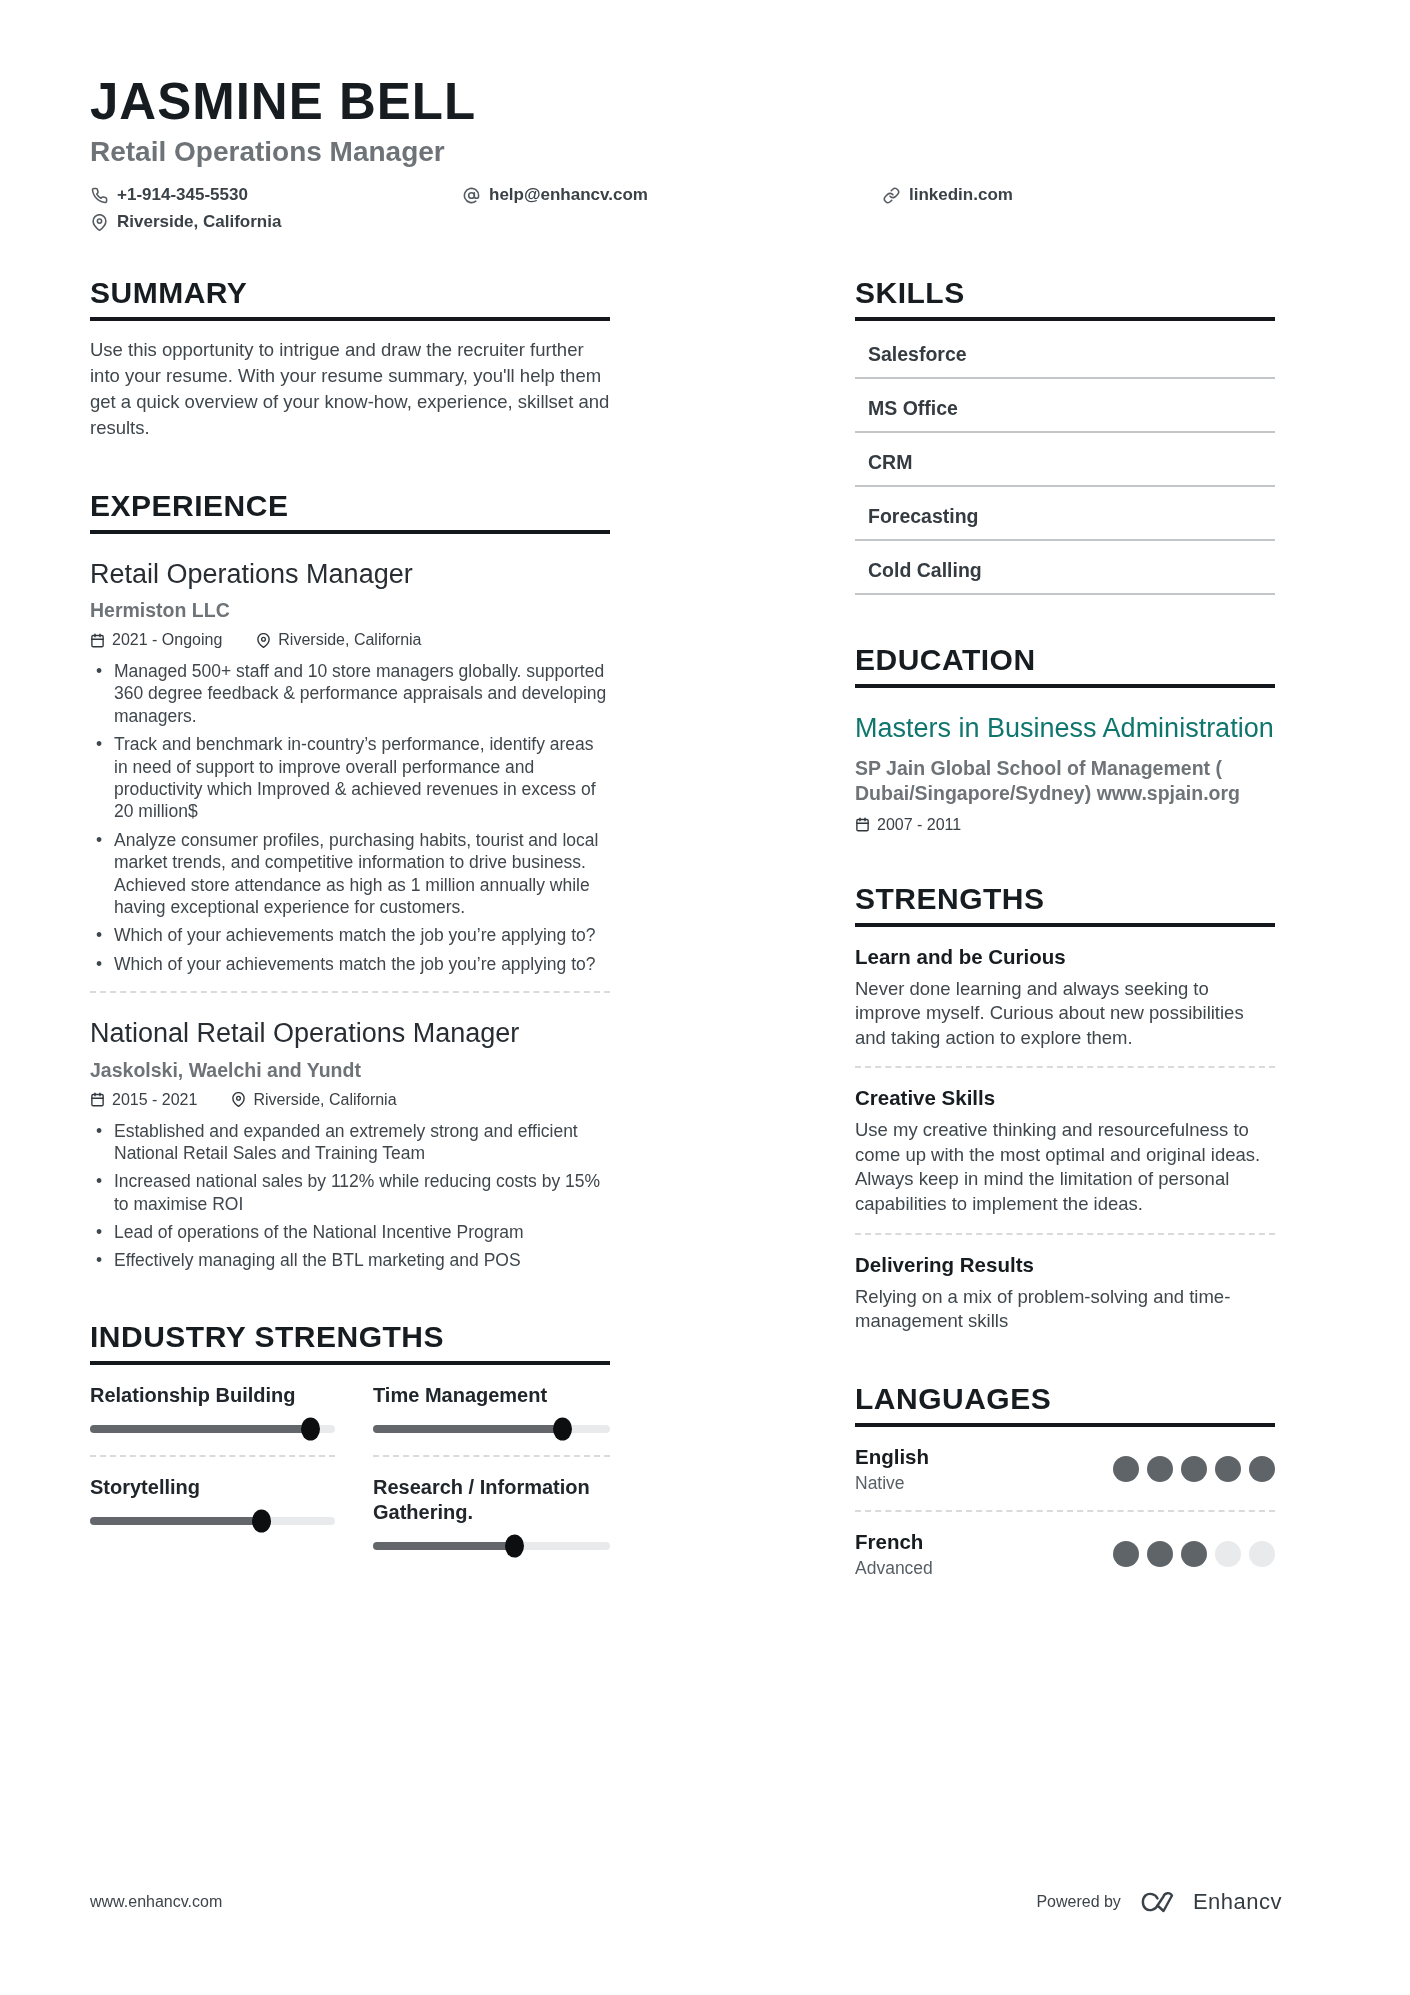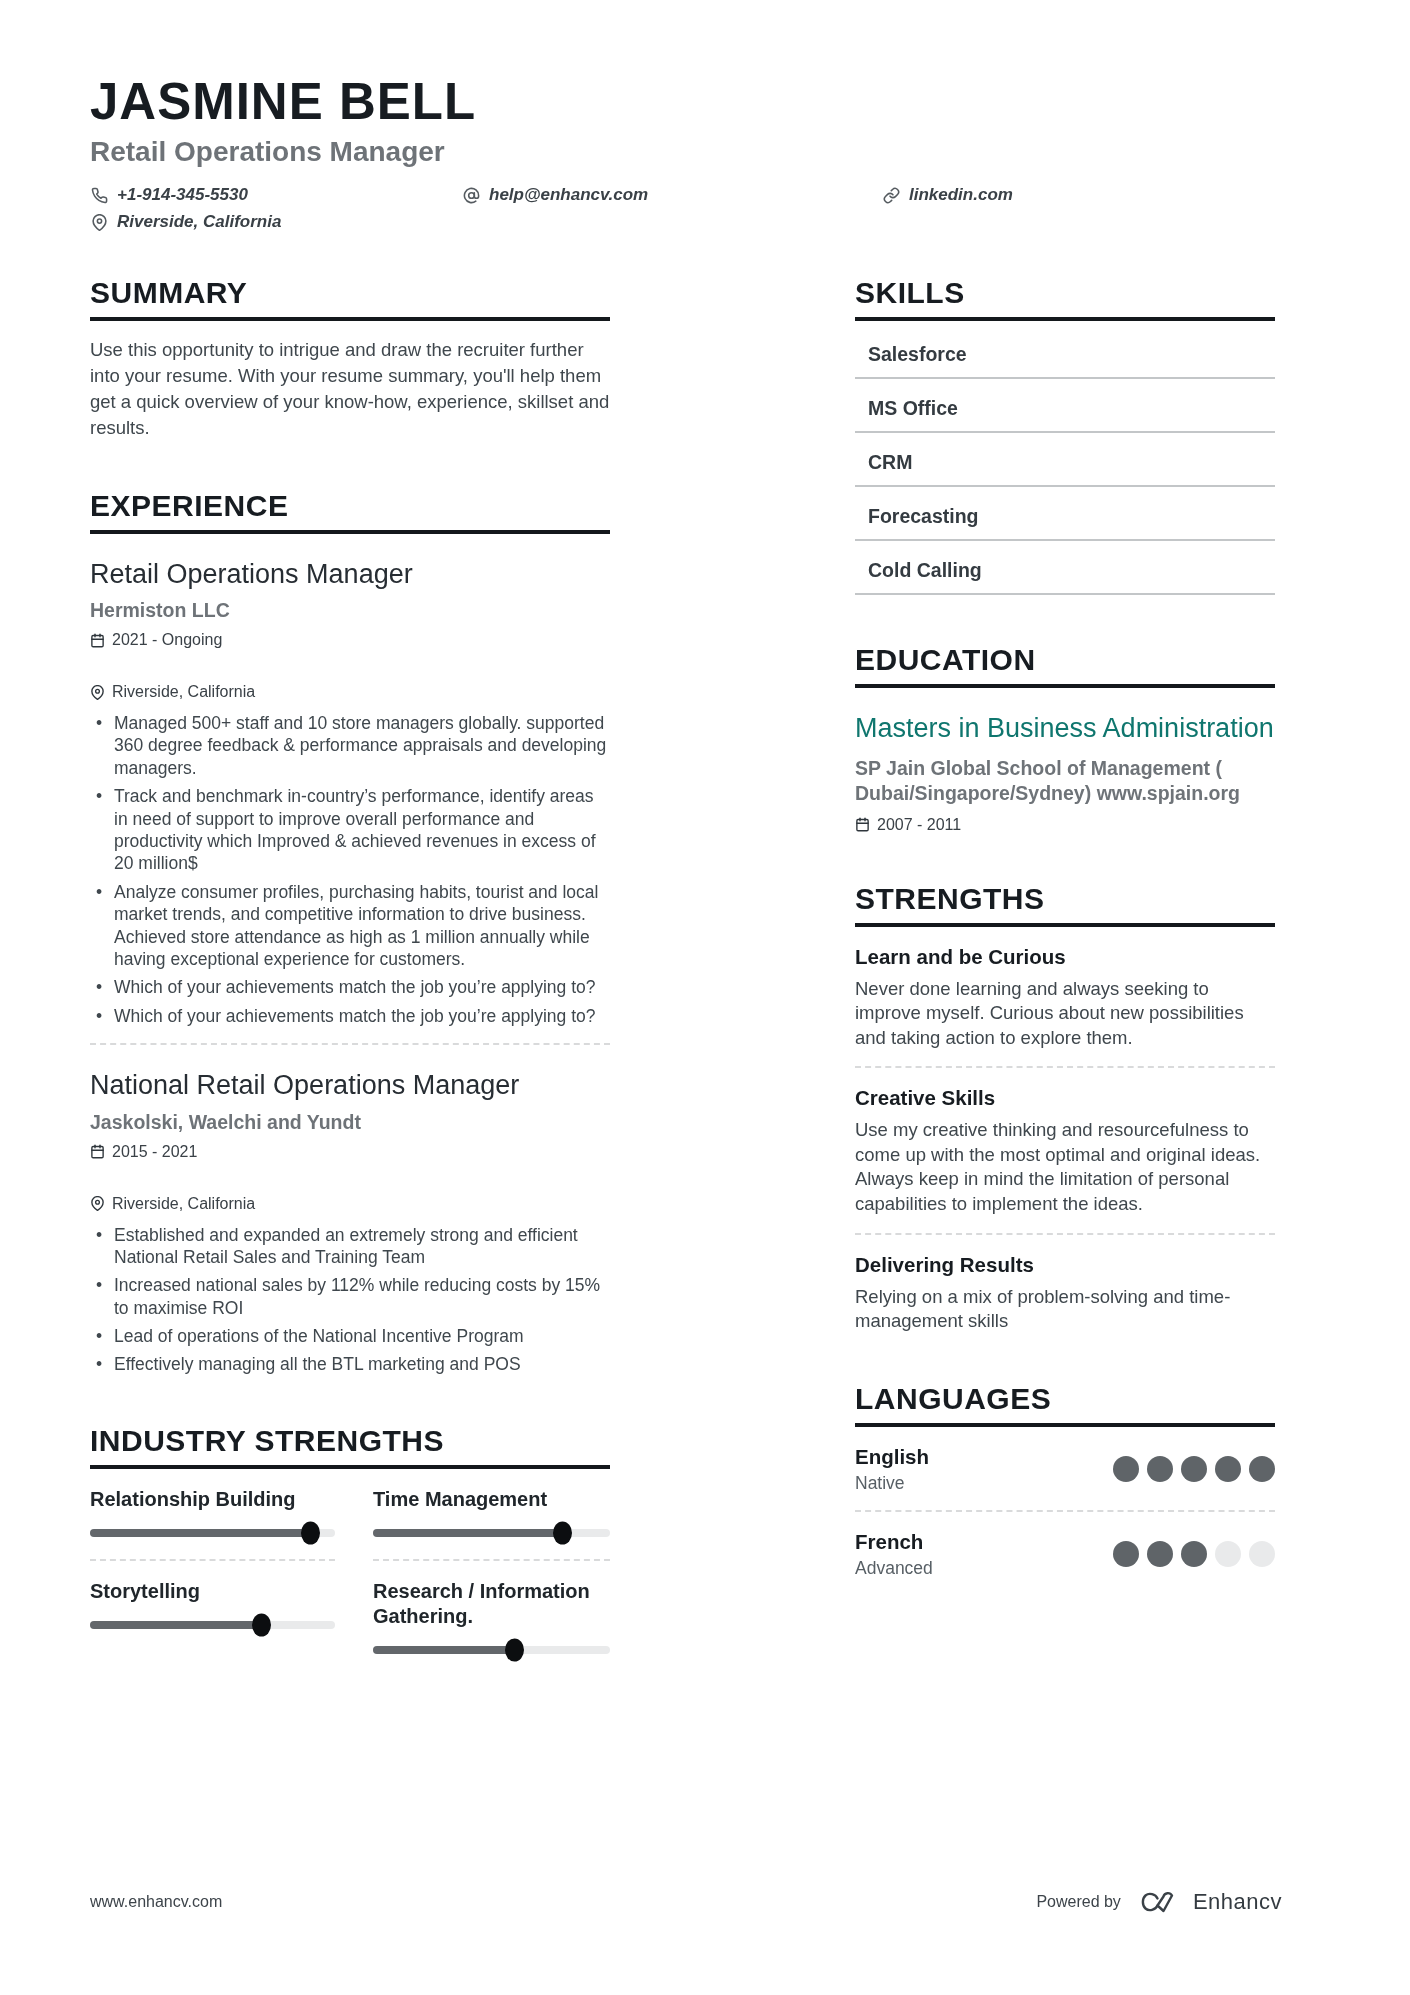--- a/index.html
+++ b/index.html
@@ -10,38 +10,38 @@
   *{box-sizing:border-box;}
   html,body{margin:0;padding:0;}
   body{
     width:1410px;height:1995px;position:relative;background:#ffffff;
     font-family:"Liberation Sans",sans-serif;color:var(--text);
   }
   header{padding:74px 90px 0 90px;}
   h1{font-size:51px;font-weight:800;letter-spacing:1px;color:var(--ink);margin:0;line-height:1.08;}
   .person-title{font-size:28px;font-weight:700;color:var(--gray);margin-top:7px;}
   .contacts{margin-top:17px;display:grid;grid-template-columns:372px 420px 1fr;row-gap:7px;}
-  .contact{display:flex;align-items:center;gap:9px;font-size:17px;font-weight:700;color:#3a4147;font-style:italic;}
+  .contact{display:flex;align-items:center;gap:9px;font-size:17px;font-weight:700;color:#3a4147;}
   .cicon{width:18px;height:18px;display:inline-flex;align-items:center;justify-content:center;color:#555b60;flex:none;}
   .cicon svg{width:17px;height:17px;}
 
   .columns{display:flex;align-items:flex-start;padding-left:90px;}
   .col-left{width:520px;}
   .col-right{width:420px;margin-left:245px;}
 
   section{margin-top:48px;}
   .col-left > section:first-child, .col-right > section:first-child{margin-top:44px;}
   h2.sec{font-size:30px;font-weight:800;letter-spacing:.5px;color:var(--ink);
          margin:0;padding-bottom:7px;border-bottom:4px solid var(--rule);}
 
   .summary-text{margin:16px 0 0;font-size:18.5px;line-height:1.4;color:var(--text);}
 
   .job-title{font-size:27px;font-weight:400;color:#272d33;margin:24px 0 0;line-height:1.2;}
   .company{font-size:19.5px;font-weight:700;color:var(--gray);margin-top:9px;}
-  .meta-row{display:flex;gap:34px;margin-top:9px;font-size:16px;font-weight:400;color:#3a4147;flex-direction:column;}
+  .meta-row{display:flex;gap:34px;margin-top:9px;font-size:16px;font-weight:400;color:#3a4147;}
   .meta{display:flex;align-items:center;gap:7px;}
   .micon{width:15px;height:15px;display:inline-flex;color:#2f363c;flex:none;}
   .micon svg{width:15px;height:15px;}
   .bullets{margin:11px 0 0;padding:0;list-style:none;}
   .bullets li{position:relative;padding-left:24px;font-size:17.5px;line-height:1.28;margin-bottom:6px;color:var(--text);}
   .bullets li::before{content:"\2022";position:absolute;left:6px;}
   .dashed{border-top:2px dashed var(--dash);margin:16px 0 2px;}
 
   .exp-grid{display:flex;gap:38px;}
   .exp-col{width:245px;}

